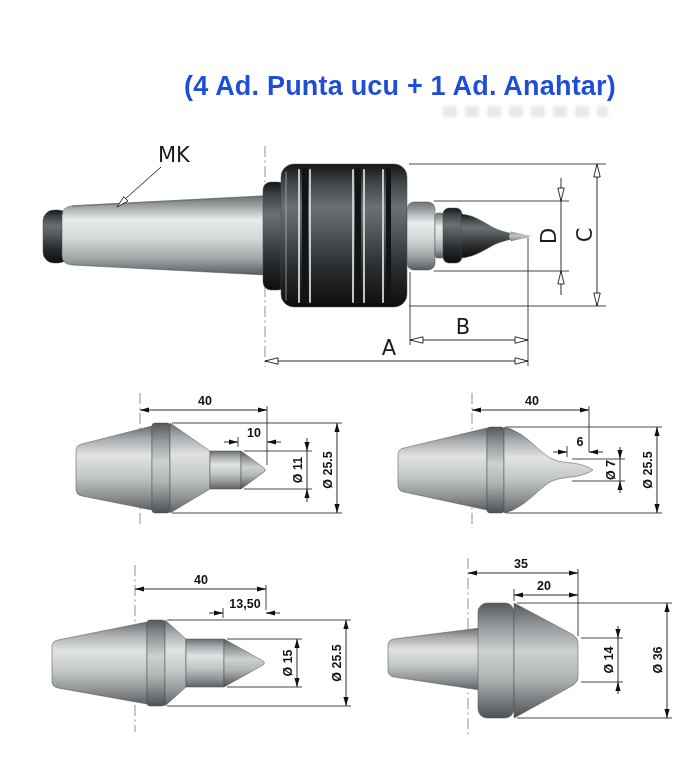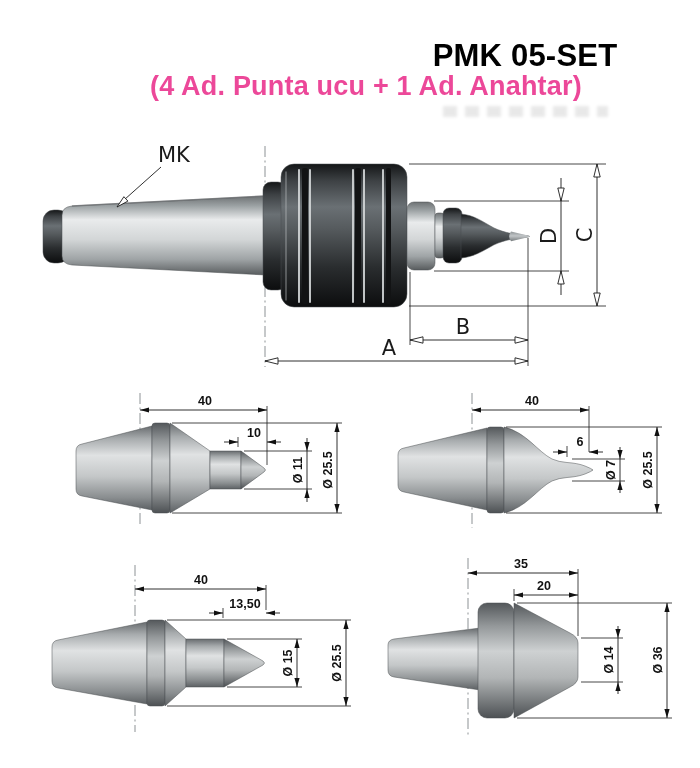--- a/index.html
+++ b/index.html
@@ -1,40 +1,39 @@
 <!DOCTYPE html>
 <html><head>
 <meta charset="utf-8">
 <style>
   html,body{margin:0;padding:0;background:#fff;}
   .canvas{position:relative;width:700px;height:768px;background:#ffffff;overflow:hidden;
           font-family:"Liberation Sans",sans-serif;}
   .title{position:absolute;top:38px;left:385px;width:280px;text-align:center;
          font-size:31px;font-weight:bold;color:#000;letter-spacing:.2px;}
-  .subtitle{position:absolute;top:71px;left:150px;width:500px;text-align:left;
-            font-size:27px;font-weight:bold;color:#ec4899;letter-spacing:.2px;}
+  .subtitle{position:absolute;top:71px;left:150px;width:500px;text-align:center;
+            font-size:27px;font-weight:bold;color:#1d4ed8;letter-spacing:.2px;}
   .ghost{position:absolute;top:106px;left:443px;width:165px;height:11px;opacity:.16;
          background:repeating-linear-gradient(90deg,#777 0 14px,transparent 14px 22px);
          filter:blur(1.5px);}
   svg{position:absolute;top:0;left:0;}
   .dimline{stroke:#1a1a1a;stroke-width:0.9;fill:none;}
   .extline{stroke:#1a1a1a;stroke-width:0.8;fill:none;}
   .cline{stroke:#8d9295;stroke-width:1;fill:none;stroke-dasharray:11 3.5 2 3.5;}
   .openarrow{fill:#ffffff;stroke:#1a1a1a;stroke-width:0.9;stroke-linejoin:miter;}
   .farrow{fill:#111;stroke:none;}
   .cadtxt{font-family:"DejaVu Sans",sans-serif;font-size:21px;fill:#1a1a1a;}
   .dimnum{font-family:"Liberation Sans",sans-serif;font-size:12.5px;font-weight:bold;fill:#111;}
   .part{stroke:#4a4e50;stroke-width:0.5;stroke-linejoin:round;}
 </style>
 </head>
 <body>
 
 <div class="canvas">
 
-  <div class="title">PMK 05-SET</div>
   <div class="subtitle">(4 Ad. Punta ucu + 1 Ad. Anahtar)</div>
   <div class="ghost"></div>
 
   <svg width="700" height="768" viewBox="0 0 700 768">
     <defs>
       <linearGradient id="gShank" x1="0" y1="0" x2="0" y2="1">
         <stop offset="0" stop-color="#6e7274"></stop>
           <stop offset="0.12" stop-color="#9aa0a2"></stop>
         <stop offset="0.30" stop-color="#e9ebec"></stop>
           <stop offset="0.55" stop-color="#d3d6d7"></stop>

